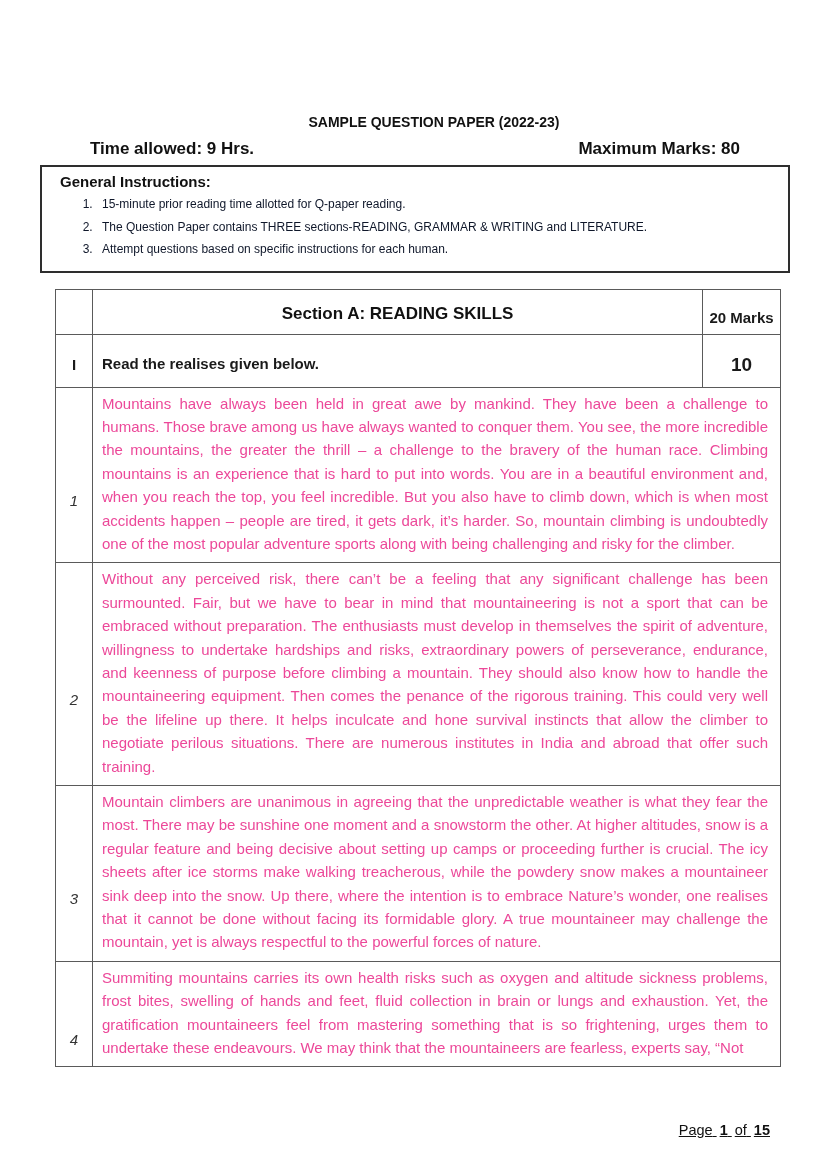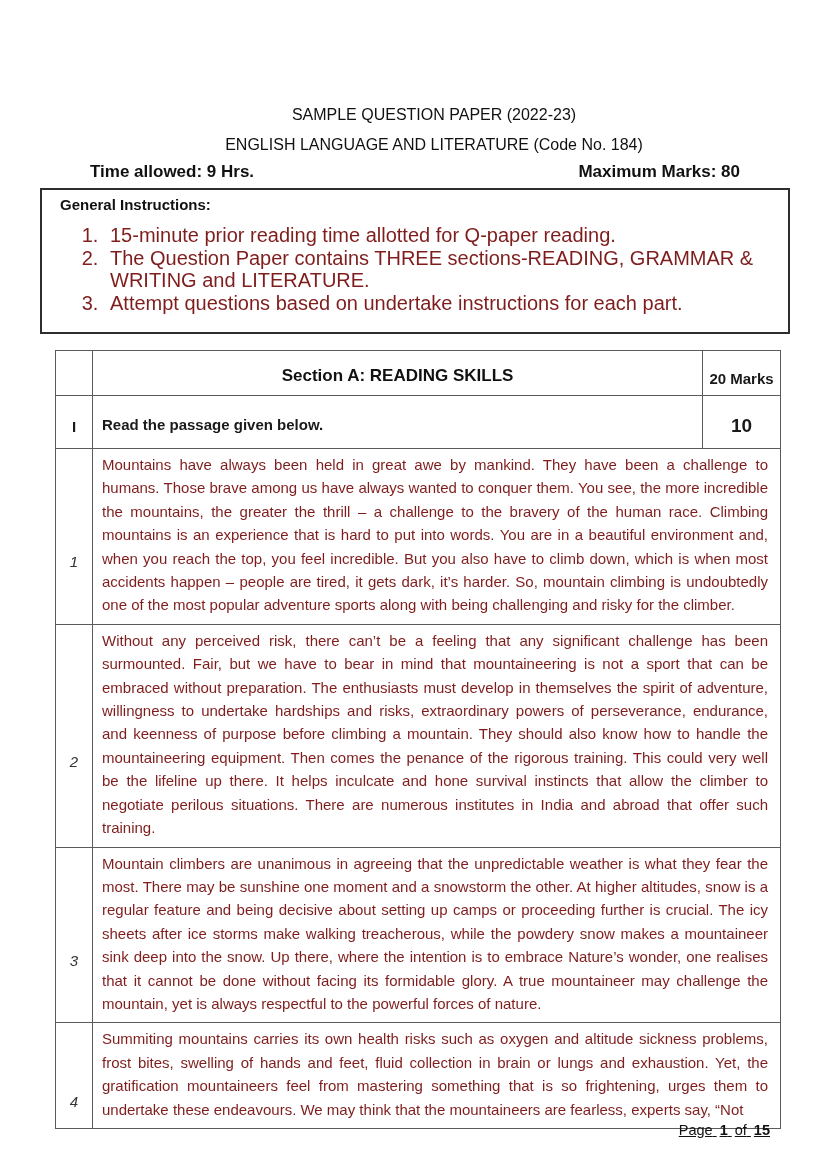--- a/index.html
+++ b/index.html
@@ -12,24 +12,25 @@
     color: #1a1a1a;
     overflow: hidden;
   }
   
   .title-block {
     padding-top: 100px;
     padding-left: 40px;
     text-align: center;
   }
   .title-line {
-    font-size: 16px;
-    font-weight: normal;
+    font-size: 14px;
+    font-weight: bold;
     line-height: 30px;
     color: #111111;
+    margin-top: 7px;
   }
   .time-marks {
     display: flex;
     justify-content: space-between;
     margin: 2px 88px 6px 90px;
     font-size: 17px;
     font-weight: bold;
     color: #111111;
   }
   
@@ -38,25 +39,25 @@
     border: 2px solid #2e2e2e;
     padding: 4px 10px 10px 18px;
   }
   .instructions-heading {
     font-size: 15px;
     font-weight: bold;
     line-height: 22px;
     color: #111111;
   }
   .instructions-list {
-    margin: 8px;
+    margin: 0;
     padding-left: 36px;
-    font-size: 20px;
+    font-size: 12px;
     line-height: 22.5px;
-    color: #7f1d1d;
+    color: #0f172a;
   }
   .instructions-list li { padding-left: 6px; }
   
   .section-table {
     margin: 16px 0 0 55px;
     border-collapse: collapse;
     width: 725px;
     table-layout: fixed;
     border-radius: 26px;
   }
@@ -108,21 +109,21 @@
     text-align: center;
     vertical-align: top;
     padding-top: 52px;
     font-size: 15px;
     font-style: italic;
     color: #333333;
   }
   .cell-paratext {
     font-size: 15px;
     line-height: 23.4px;
-    color: #7f1d1d;
+    color: #ec4899;
     text-align: justify;
     padding: 4px 12px 7px 9px;
     vertical-align: top;
   }
   
   .page-footer {
     position: absolute;
     top: 1122px;
     right: 58px;
     font-size: 14.5px;
@@ -132,52 +133,51 @@
   .page-footer .pf-part { margin-left: 3px; }
   .page-footer .pf-bold { font-weight: bold; }
 </style>
 </head>
 <body>
 
 <div class="page">
 
   <div class="title-block">
     <div class="title-line">SAMPLE QUESTION PAPER (2022-23)</div>
-    <div class="title-line">ENGLISH LANGUAGE AND LITERATURE (Code No. 184)</div>
   </div>
 
   <div class="time-marks">
     <span>Time allowed: 9 Hrs.</span>
     <span>Maximum Marks: 80</span>
   </div>
 
   <div class="instructions-box">
     <div class="instructions-heading">General Instructions:</div>
     <ol class="instructions-list">
       <li>15-minute prior reading time allotted for Q-paper reading.</li>
       <li>The Question Paper contains THREE sections-READING, GRAMMAR &amp; WRITING and LITERATURE.</li>
-      <li>Attempt questions based on undertake instructions for each part.</li>
+      <li>Attempt questions based on specific instructions for each human.</li>
     </ol>
   </div>
 
   <table class="section-table">
     <colgroup>
       <col class="col-num">
       <col class="col-main">
       <col class="col-marks">
     </colgroup>
     <tbody>
       <tr>
         <td></td>
         <td class="cell-section-title">Section A: READING SKILLS</td>
         <td class="cell-marks-head">20 Marks</td>
       </tr>
       <tr>
         <td class="cell-qnum">I</td>
-        <td class="cell-qtext">Read the passage given below.</td>
+        <td class="cell-qtext">Read the realises given below.</td>
         <td class="cell-qmarks">10</td>
       </tr>
       <tr>
         <td class="cell-paranum">1</td>
         <td class="cell-paratext" colspan="2">Mountains have always been held in great awe by mankind. They have been a challenge to humans. Those brave among us have always wanted to conquer them. You see, the more incredible the mountains, the greater the thrill – a challenge to the bravery of the human race. Climbing mountains is an experience that is hard to put into words. You are in a beautiful environment and, when you reach the top, you feel incredible. But you also have to climb down, which is when most accidents happen – people are tired, it gets dark, it’s harder. So, mountain climbing is undoubtedly one of the most popular adventure sports along with being challenging and risky for the climber.</td>
       </tr>
       <tr>
         <td class="cell-paranum">2</td>
         <td class="cell-paratext" colspan="2">Without any perceived risk, there can’t be a feeling that any significant challenge has been surmounted. Fair, but we have to bear in mind that mountaineering is not a sport that can be embraced without preparation. The enthusiasts must develop in themselves the spirit of adventure, willingness to undertake hardships and risks, extraordinary powers of perseverance, endurance, and keenness of purpose before climbing a mountain. They should also know how to handle the mountaineering equipment. Then comes the penance of the rigorous training. This could very well be the lifeline up there. It helps inculcate and hone survival instincts that allow the climber to negotiate perilous situations. There are numerous institutes in India and abroad that offer such training.</td>
       </tr>

